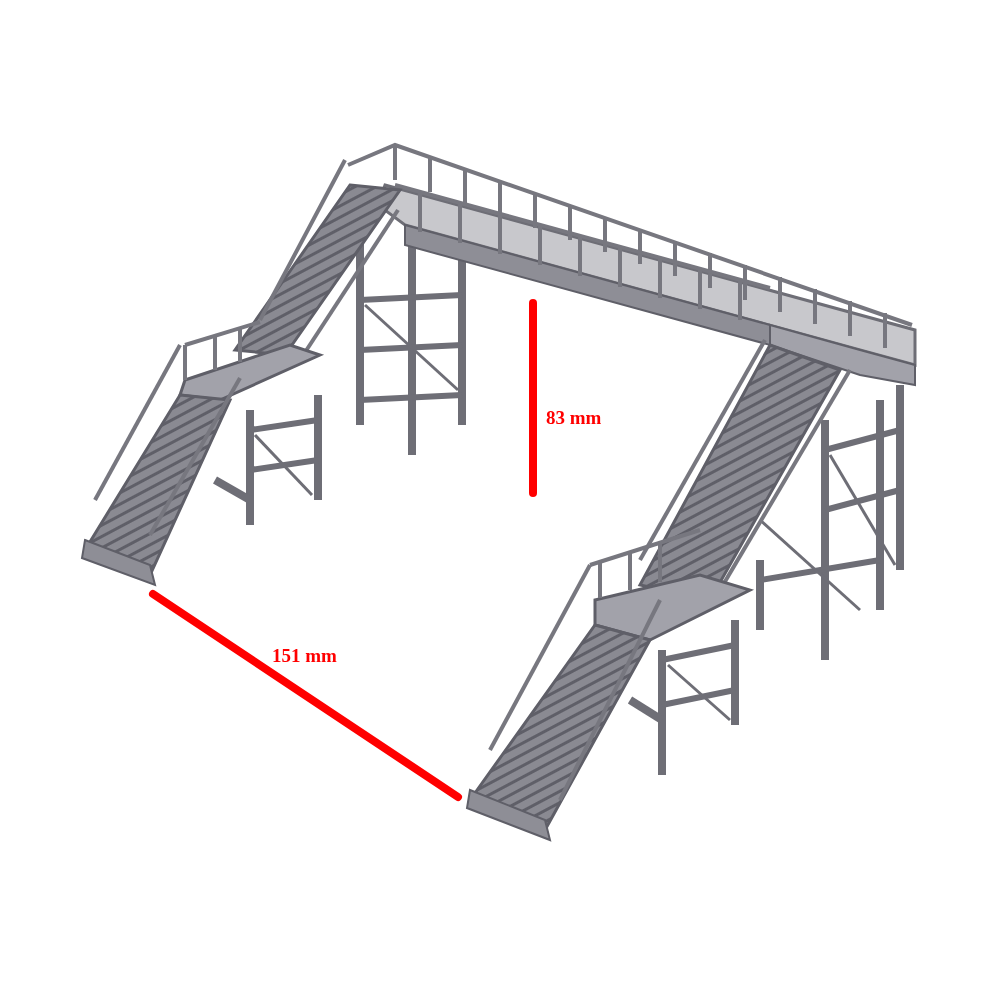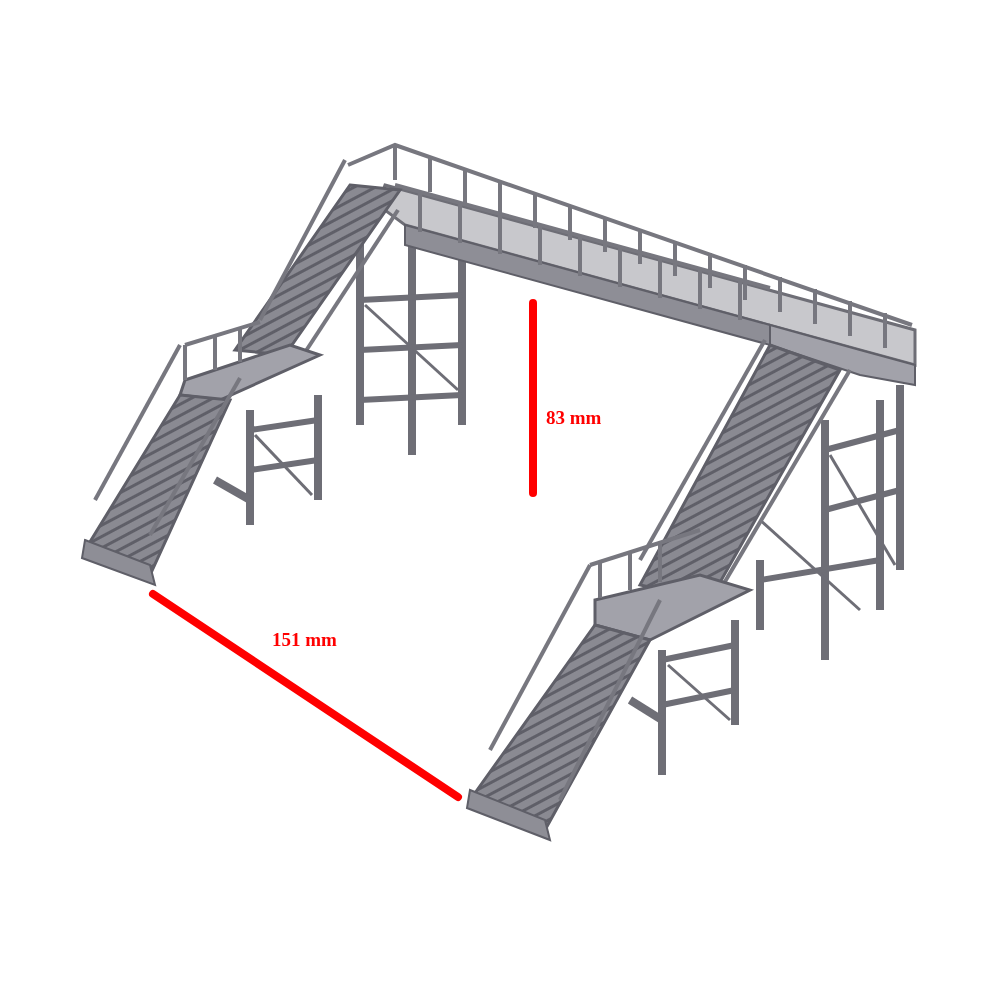--- a/index.html
+++ b/index.html
@@ -138,13 +138,13 @@
     <polygon points="470,790 545,820 550,840 467,808" fill="#8e8e96" stroke="#5f5f68" stroke-width="2"></polygon>
     <polyline points="590,565 490,750" stroke="#77777f" stroke-width="4" fill="none"></polyline>
     <polyline points="660,600 560,800" stroke="#77777f" stroke-width="4" fill="none"></polyline>
   </g>
 
   <line x1="533" y1="303" x2="533" y2="493" stroke="#ff0000" stroke-width="8" stroke-linecap="round"></line>
   <line x1="153" y1="594" x2="458" y2="797" stroke="#ff0000" stroke-width="8" stroke-linecap="round"></line>
 </svg>
 
 <div class="label" style="left:546px; top:398px;margin-top:9px;">83 mm</div>
-<div class="label" style="left:272px; top:629px;text-align:right;">151 mm</div>
+<div class="label" style="left:272px; top:645px;text-align:right;">151 mm</div>
 
 </body></html>

